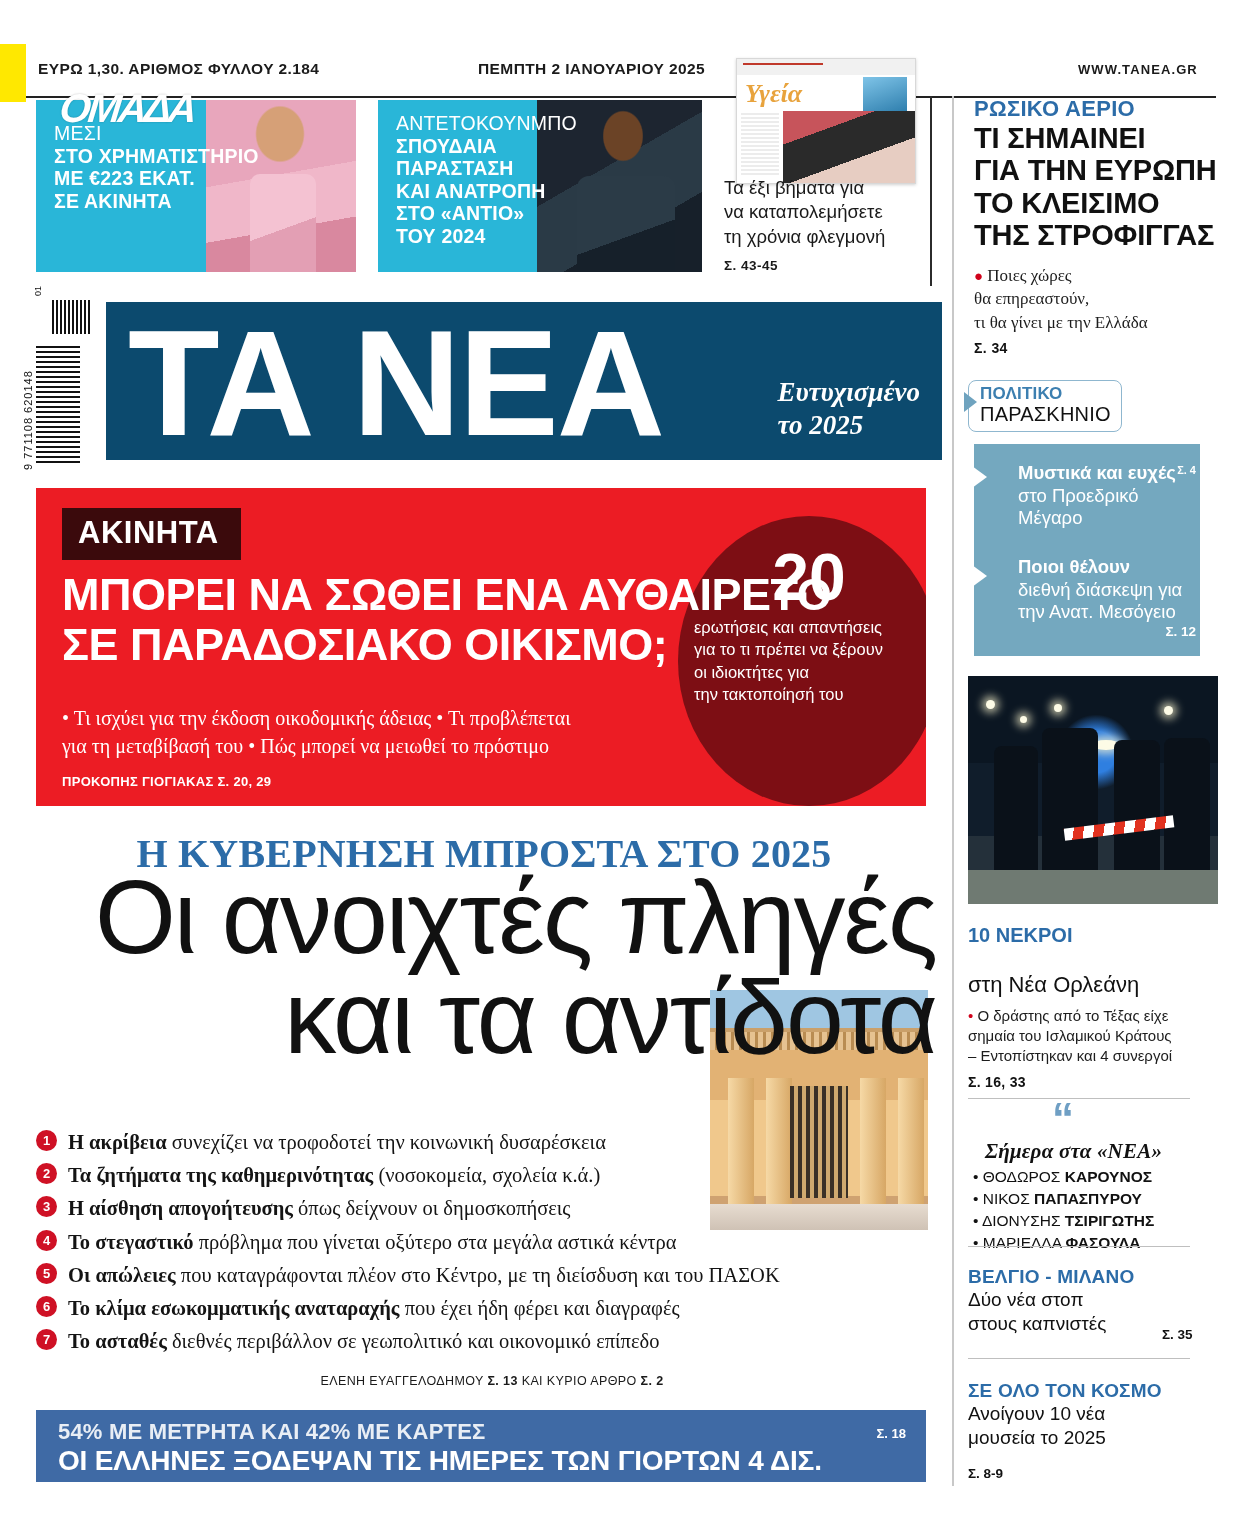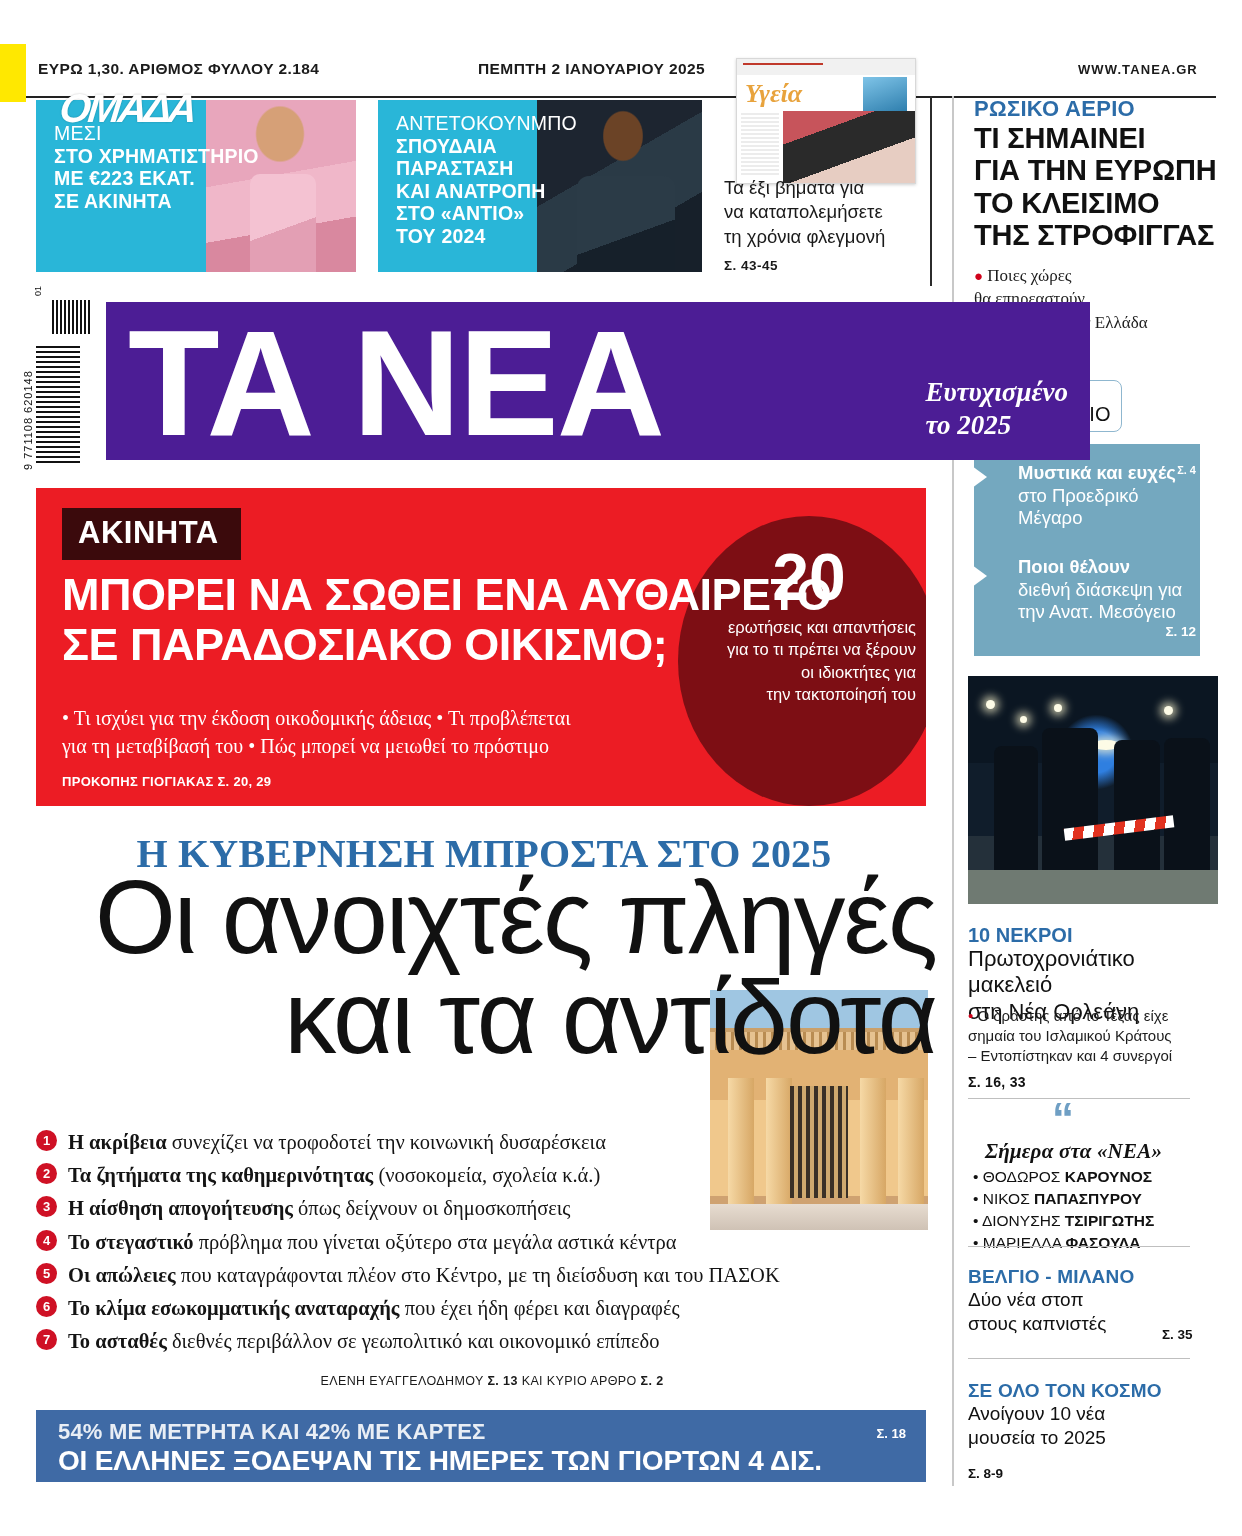--- a/index.html
+++ b/index.html
@@ -133,39 +133,39 @@
 
   
   .barcode-small{left:52px;top:300px;width:40px;height:34px;
     background:repeating-linear-gradient(90deg,#111 0 2px,#fff 2px 4px);}
   .barcode-small-lbl{left:33px;top:296px;font-size:9px;transform:rotate(-90deg);transform-origin:left top;}
   .barcode-big{left:36px;top:346px;width:44px;height:118px;
     background:repeating-linear-gradient(180deg,#111 0 2px,#fff 2px 5px);}
   .barcode-num{left:22px;top:470px;font-size:11px;transform:rotate(-90deg);transform-origin:left top;letter-spacing:1px;white-space:nowrap;}
 
   
-  .nameplate{left:106px;top:302px;width:984px;height:158px;background:#4c1d95;}
+  .nameplate{left:106px;top:302px;width:836px;height:158px;background:#0c4a6e;}
   .np-text{position:absolute;left:22px;top:2px;color:#fff;font-weight:900;font-size:150px;
     letter-spacing:-2px;line-height:158px;font-family:"Liberation Sans",sans-serif;}
   .np-wish{position:absolute;right:22px;bottom:18px;color:#fff;font-family:"Liberation Serif",serif;
     font-style:italic;font-weight:700;font-size:27px;line-height:1.22;text-align:left;}
 
   
   .red-block{left:36px;top:488px;width:890px;height:318px;background:#ec1c24;overflow:hidden;}
   .rb-tag{position:absolute;left:26px;top:20px;background:#3b0a0c;color:#fff;padding:7px 22px 9px 16px;
     font-size:31px;font-weight:800;letter-spacing:.5px;}
   .rb-head{position:absolute;left:26px;top:82px;width:830px;color:#fff;font-size:45px;font-weight:800;
     line-height:1.12;letter-spacing:-.5px;}
   .rb-bullets{position:absolute;left:26px;top:216px;width:690px;color:#fff;
     font-family:"Liberation Serif",serif;font-size:20px;line-height:1.42;}
   .rb-byline{position:absolute;left:26px;top:286px;color:#fff;font-size:13px;font-weight:700;letter-spacing:.3px;}
   .rb-byline .pg{font-weight:800;}
   .rb-circle{position:absolute;right:-14px;top:28px;width:262px;height:290px;border-radius:50%;background:#7d0e14;}
   .rb-circle .num{position:absolute;left:0;right:0;top:28px;text-align:center;color:#fff;font-size:66px;font-weight:800;line-height:1;}
-  .rb-circle .txt{position:absolute;left:16px;right:24px;top:100px;text-align:right;color:#fff;
+  .rb-circle .txt{position:absolute;left:16px;right:24px;top:100px;text-align:left;color:#fff;
     font-size:16.5px;line-height:1.36;}
 
   
   .ms-kicker{left:44px;top:830px;width:880px;text-align:center;font-family:"Liberation Serif",serif;
     font-weight:700;font-size:40px;color:#2c6ca8;letter-spacing:.2px;}
   .ms-photo{left:710px;top:990px;width:218px;height:240px;
     background:
       linear-gradient(180deg,#9fc6e2 0 16%,#caa06a 16% 24%,#e2b274 24% 46%,#f0c88c 46% 86%,#cfa271 86% 100%);
     overflow:hidden;}
   .ms-photo .col{position:absolute;bottom:26px;width:26px;height:126px;background:linear-gradient(90deg,#f6d9a6,#d7a765);}
@@ -292,21 +292,21 @@
     <span class="lamp" style="left:124px;top:64px;width:28px;height:10px;border-radius:50%;"></span>
     <span class="fig" style="left:26px;width:44px;height:132px;"></span>
     <span class="fig" style="left:74px;width:56px;height:150px;"></span>
     <span class="fig" style="left:146px;width:46px;height:138px;"></span>
     <span class="fig" style="left:196px;width:46px;height:140px;"></span>
     <span class="tape"></span>
     <span class="ground"></span>
   </div>
   <div class="abs no-kicker">10 ΝΕΚΡΟΙ</div>
   <div class="abs no-head">
-    <span>Πρωτοχρονιάτικο μακελειό</span><br>
+    <br>
     <span>στη Νέα Ορλεάνη</span>
   </div>
   <div class="abs no-sub">
     <span class="dot">•</span>
     <span>Ο δράστης από το Τέξας είχε</span><br>
     <span>σημαία του Ισλαμικού Κράτους</span><br>
     <span>– Εντοπίστηκαν και 4 συνεργοί</span>
   </div>
   <div class="abs no-page">Σ. 16, 33</div>
 

